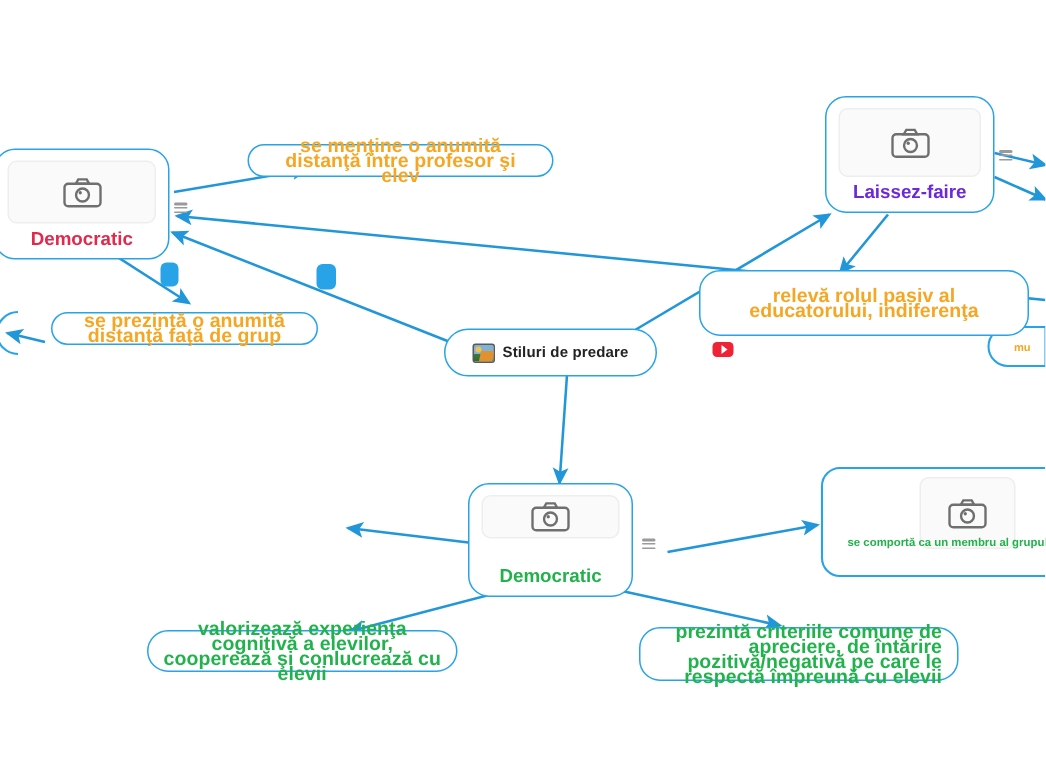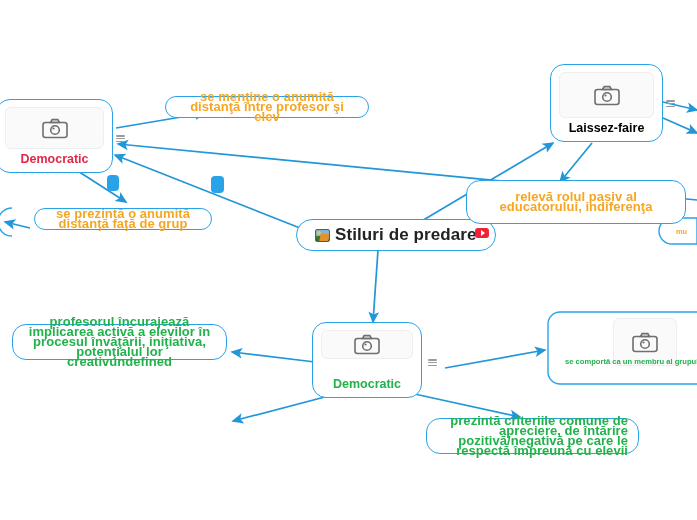--- a/index.html
+++ b/index.html
@@ -43,21 +43,21 @@
   }
 
   
   .root-node {
     border-radius: 18px;
     padding: 0 18px;
     height: 32px;
     border-width: 1.5px;
   }
   .root-label {
-    font-size: 17px;
+    font-size: 10px;
     font-weight: bold;
     color: #232323;
     letter-spacing: 0.1px;
     white-space: nowrap;
   }
   .root-img-icon {
     display: inline-block;
     width: 15px;
     height: 13px;
     margin-right: 5px;
@@ -123,21 +123,21 @@
   }
   .leaf-text {
     font-size: 13px;
     font-weight: bold;
     line-height: 10px;
     letter-spacing: 0.05px;
   }
   .t-orange { color: #f5a623; }
   .t-green  { color: #22b24c; }
   .t-red    { color: #e0294b; }
-  .t-yellow { color: #000000; text-align: center; }
+  .t-yellow { color: #6d28d9; text-align: center; }
 
   
   .collapse-handle {
     position: absolute;
     width: 9px;
     height: 9px;
     display: flex;
     flex-direction: column;
     justify-content: space-between;
     padding: 1px 0;
@@ -307,24 +307,24 @@
     <span class="leaf-text t-orange">se prezintă o anumită distanţă faţă de grup</span>
   </div>
 
   <div class="node leaf-node" style="left:466px; top:180px; width:220px; height:44px;">
     <span class="leaf-text t-orange">relevă rolul pasiv al educatorului, indiferenţa</span>
   </div>
 
   <div style="position:absolute; left:676px; top:226px; width:21px; height:12px;
               overflow:hidden; font-size:7.4px; font-weight:bold; line-height:12px;" class="t-orange">mu</div>
 
-  <div class="node leaf-node" style="left:12px; top:324px; width:215px; height:36px;">
-    <span class="leaf-text t-green">profesorul încurajează implicarea activă a elevilor în procesul învăţării, iniţiativa, potenţialul lor creativundefined</span>
-  </div>
-
+
+  <div class="node leaf-node" style="left:98px; top:420px; width:207px; height:28px;">
+    <span class="leaf-text t-green">valorizează experienţa cognitivă a elevilor, cooperează şi conlucrează cu elevii</span>
+  </div>
 
   <div class="node leaf-node" style="left:426px; top:418px; width:213px; height:36px;text-align:right;">
     <span class="leaf-text t-green">prezintă criteriile comune de apreciere, de întărire pozitivă/negativă pe care le respectă împreună cu elevii</span>
   </div>
 
   <div class="edge-handle" style="left:211px; top:176px;"></div>
   <div class="edge-handle" style="left:107px; top:175px; width:12px; height:16px;"></div>
 
 </div>
 

